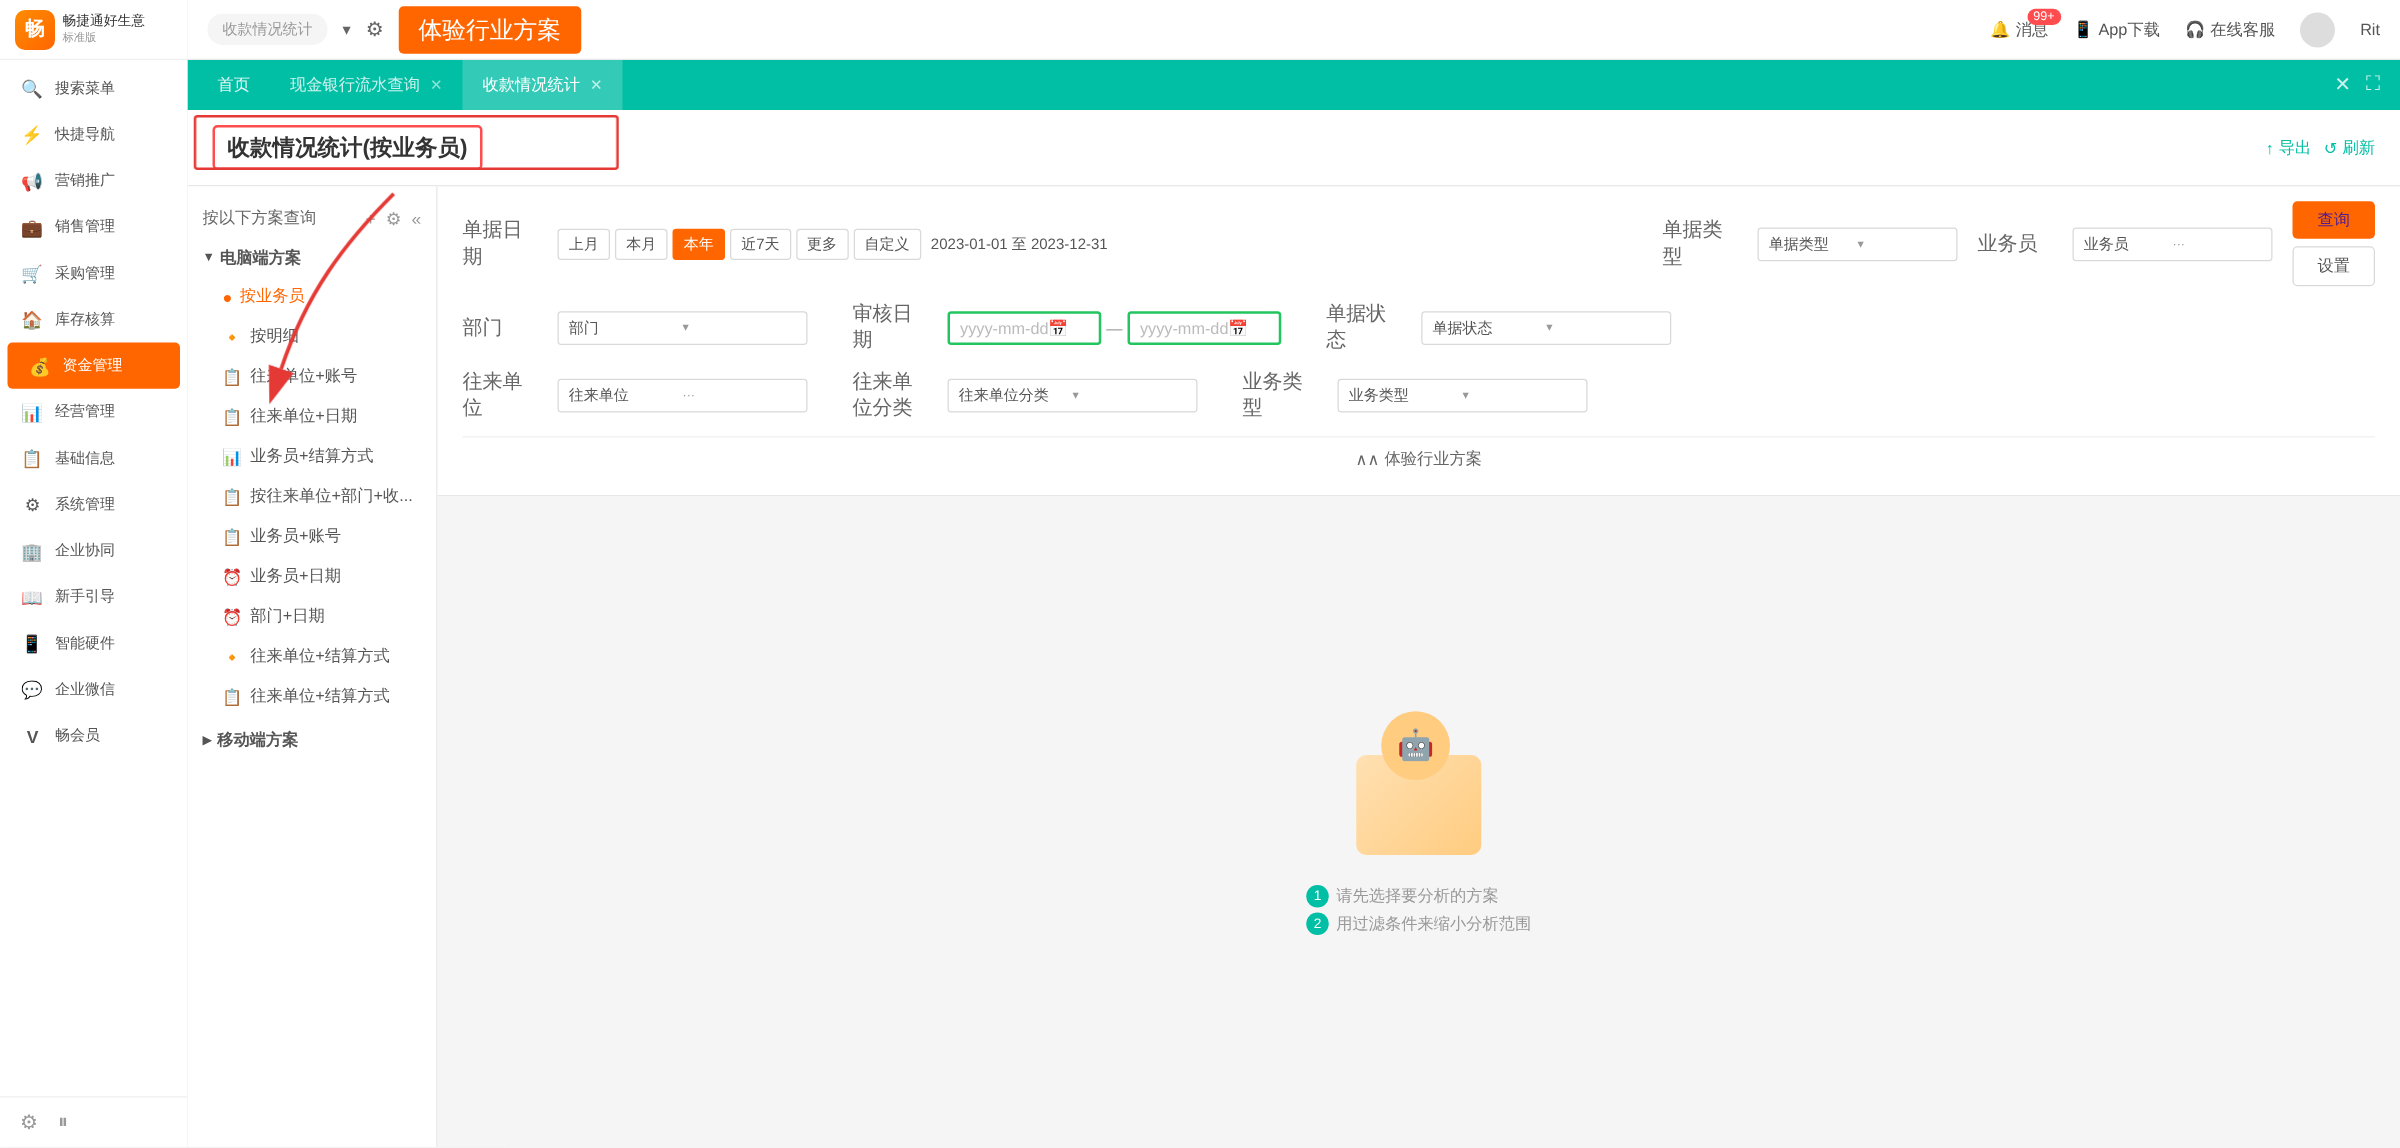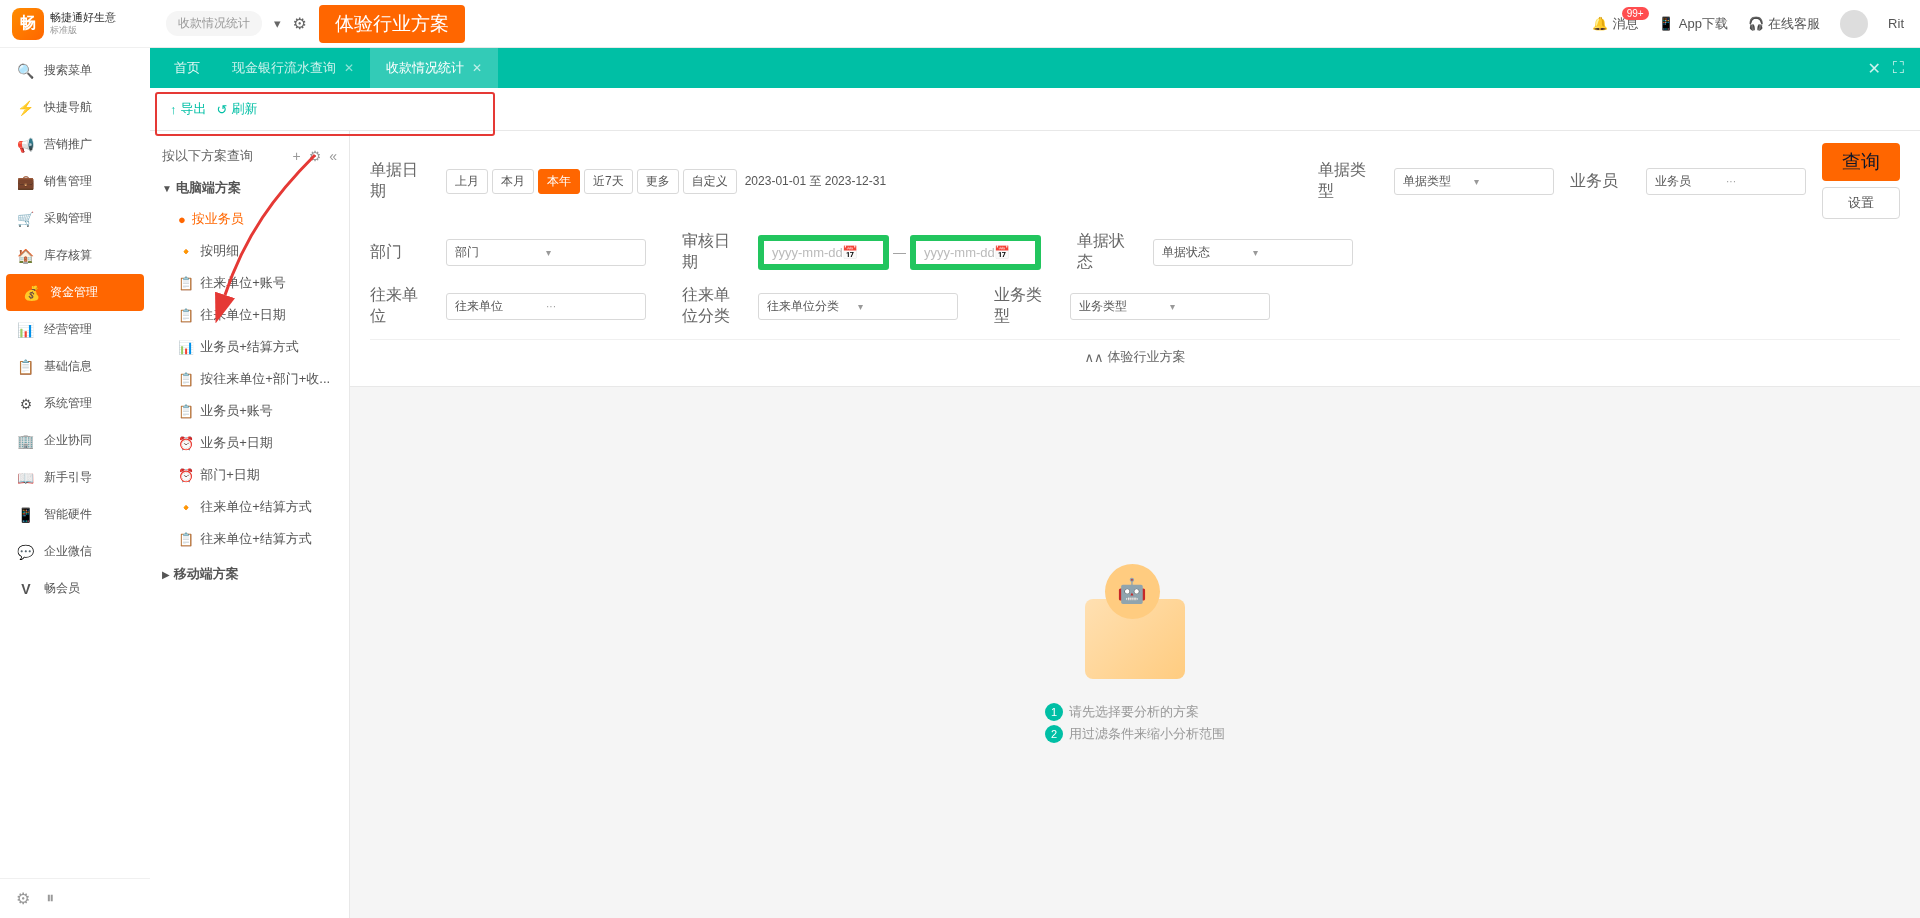--- a/index.html
+++ b/index.html
@@ -146,21 +146,21 @@
     .scheme-panel {
       width: 200px;
       background: #fff;
       border-right: 1px solid #e8e8e8;
       flex-shrink: 0;
       overflow-y: auto;
       padding: 8px 0;
     }
     .scheme-header {
       display: flex;
-      align-items: center;
+      align-items: flex-end;
       justify-content: space-between;
       padding: 8px 12px;
       font-size: 12px; color: #666;
     }
     .scheme-header-actions { display: flex; gap: 8px; }
     .scheme-icon-btn { cursor: pointer; color: #999; font-size: 14px; }
 
     .scheme-group { margin-bottom: 4px; }
     .scheme-group-header {
       display: flex; align-items: center;
@@ -207,30 +207,30 @@
     .date-btn {
       padding: 3px 8px; border: 1px solid #d9d9d9;
       border-radius: 3px; cursor: pointer; font-size: 12px; color: #555;
       background: #fff;
     }
     .date-btn.active { background: #ff6600; color: #fff; border-color: #ff6600; }
     .date-range { font-size: 12px; color: #555; margin-left: 4px; }
 
     .date-input-group { display: flex; align-items: center; gap: 4px; }
     .date-input {
-      border: 6px solid #22c55e; border-radius: 3px;
+      border: 2px solid #22c55e; border-radius: 3px;
       padding: 4px 24px 4px 8px; font-size: 12px; color: #bbb;
       background: #fff; min-width: 120px; display: flex; align-items: flex-start;
     }
     .date-sep { color: #999; }
 
     .query-btn {
-      background: #ff6600; color: #0f172a;
+      background: #ff6600; color: #4c1d95;
       border: none; border-radius: 4px;
-      padding: 6px 20px; cursor: pointer; font-size: 19px;
+      padding: 6px 20px; cursor: pointer; font-size: 13px;
     }
     .setting-btn {
       border: 1px solid #d9d9d9; background: #fff; color: #555;
       border-radius: 4px; padding: 6px 16px; cursor: pointer; font-size: 13px;
     }
 
     .collapse-btn {
       display: flex; align-items: center; justify-content: center;
       gap: 4px; color: #666; cursor: pointer; font-size: 12px;
       padding: 8px; border-top: 1px solid #f0f0f0; margin-top: 4px;
@@ -391,20 +391,23 @@
     <div class="tab-spacer"></div>
     <div class="tab-window-controls">
       <span class="win-btn">✕</span>
       <span class="win-btn">⛶</span>
     </div>
   </div>
 
   <div class="page-content">
 
     <div class="page-header">
+      <div class="page-title-box">
+        <span class="page-title">收款情况统计(按业务员)</span>
+      </div>
       <div class="page-actions">
         <div class="action-btn">
           <span>↑</span>
           <span>导出</span>
         </div>
         <div class="action-btn">
           <span>↺</span>
           <span>刷新</span>
         </div>
       </div>

